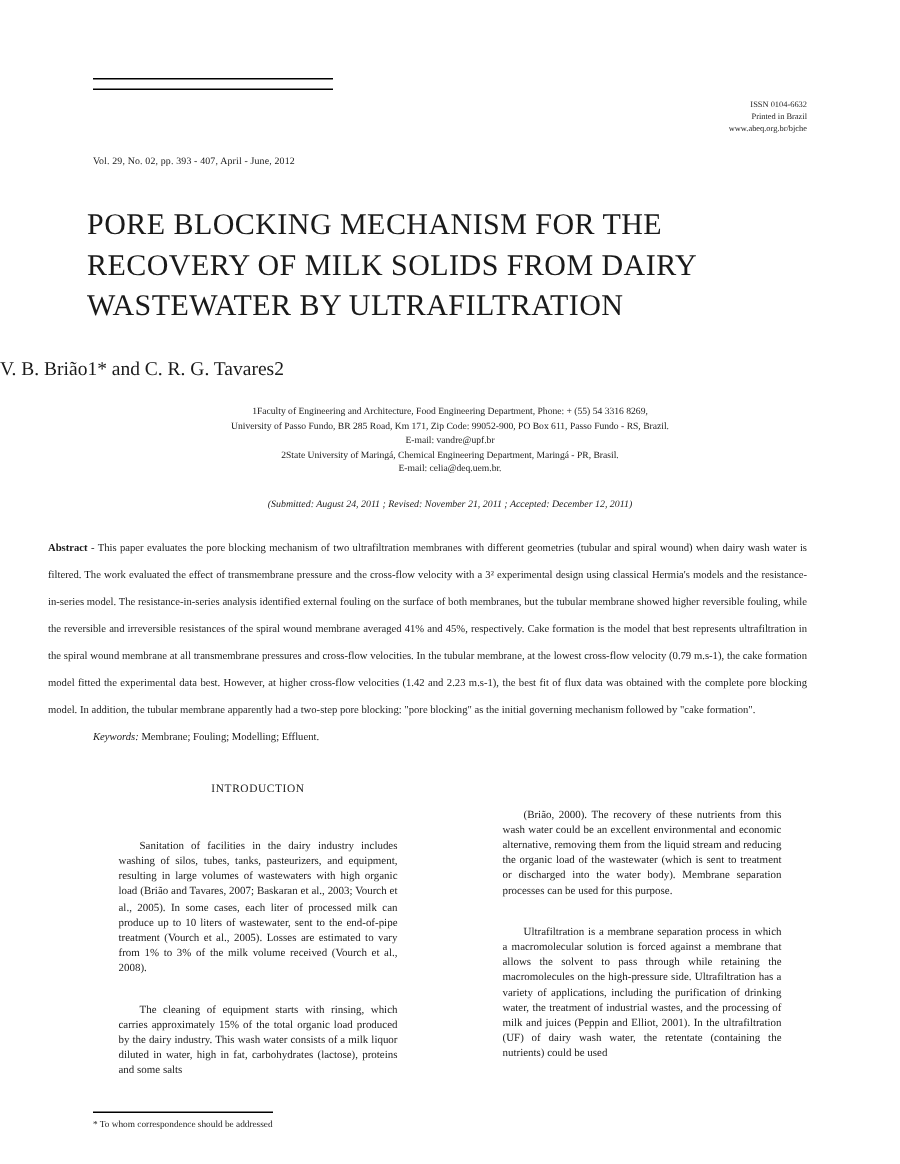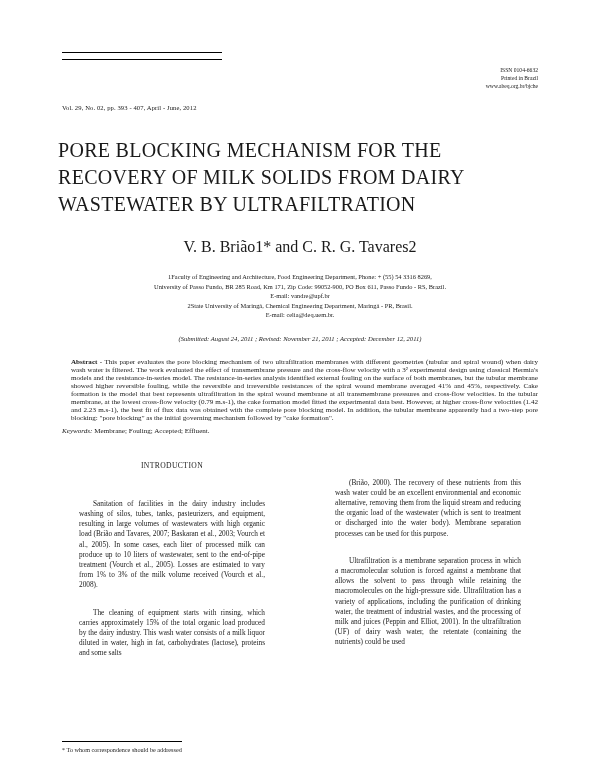--- a/index.html
+++ b/index.html
@@ -65,46 +65,46 @@
   .title {
     font-size: 20px;
     line-height: 27px;
     letter-spacing: 0.3px;
     padding: 26px 58px 0 58px;
     box-sizing: border-box;
   }
 
   
   .authors {
-    text-align: center;
-    font-size: 16px;
+    text-align: left;
+    font-size: 13px;
     padding-top: 20px;
   }
 
   .affiliations {
     text-align: center;
     font-size: 6.4px;
     line-height: 9.6px;
     padding: 16px 70px 0 70px;
     box-sizing: border-box;
   }
 
   .submitted {
     text-align: center;
     font-size: 6.6px;
     font-style: italic;
     padding-top: 15px;
   }
 
   
   .abstract {
-    padding: 16px 62px 0 71px;
+    padding: 16px 62px 0 32px;
     box-sizing: border-box;
     font-size: 7.1px;
-    line-height: 8px;
+    line-height: 18px;
     text-align: justify;
   }
   .abstract .lbl {
     font-weight: bold;
   }
   .keywords {
     padding: 5px 62px 0 62px;
     box-sizing: border-box;
     font-size: 7.1px;
     line-height: 9.6px;
@@ -185,21 +185,21 @@
     <div>2State University of Maringá, Chemical Engineering Department, Maringá - PR, Brasil.</div>
     <div>E-mail: celia@deq.uem.br.</div>
   </div>
 
   <div class="submitted">(Submitted: August 24, 2011 ; Revised: November 21, 2011 ; Accepted: December 12, 2011)</div>
 
   <div class="abstract">
     <span class="lbl">Abstract</span><span> - This paper evaluates the pore blocking mechanism of two ultrafiltration membranes with different geometries (tubular and spiral wound) when dairy wash water is filtered. The work evaluated the effect of transmembrane pressure and the cross-flow velocity with a 3² experimental design using classical Hermia's models and the resistance-in-series model. The resistance-in-series analysis identified external fouling on the surface of both membranes, but the tubular membrane showed higher reversible fouling, while the reversible and irreversible resistances of the spiral wound membrane averaged 41% and 45%, respectively. Cake formation is the model that best represents ultrafiltration in the spiral wound membrane at all transmembrane pressures and cross-flow velocities. In the tubular membrane, at the lowest cross-flow velocity (0.79 m.s-1), the cake formation model fitted the experimental data best. However, at higher cross-flow velocities (1.42 and 2.23 m.s-1), the best fit of flux data was obtained with the complete pore blocking model. In addition, the tubular membrane apparently had a two-step pore blocking: "pore blocking" as the initial governing mechanism followed by "cake formation".</span>
   </div>
   <div class="keywords">
-    <span class="kw-lbl">Keywords:</span><span> Membrane; Fouling; Accepted; Effluent.</span>
+    <span class="kw-lbl">Keywords:</span><span> Membrane; Fouling; Modelling; Effluent.</span>
   </div>
 
   <div class="body-wrap">
     <div class="col">
       <div class="sec-head">INTRODUCTION</div>
       <p>Sanitation of facilities in the dairy industry includes washing of silos, tubes, tanks, pasteurizers, and equipment, resulting in large volumes of wastewaters with high organic load (Brião and Tavares, 2007; Baskaran et al., 2003; Vourch et al., 2005). In some cases, each liter of processed milk can produce up to 10 liters of wastewater, sent to the end-of-pipe treatment (Vourch et al., 2005). Losses are estimated to vary from 1% to 3% of the milk volume received (Vourch et al., 2008).</p>
       <p>The cleaning of equipment starts with rinsing, which carries approximately 15% of the total organic load produced by the dairy industry. This wash water consists of a milk liquor diluted in water, high in fat, carbohydrates (lactose), proteins and some salts</p>
     </div>
     <div class="col">
       <p>(Brião, 2000). The recovery of these nutrients from this wash water could be an excellent environmental and economic alternative, removing them from the liquid stream and reducing the organic load of the wastewater (which is sent to treatment or discharged into the water body). Membrane separation processes can be used for this purpose.</p>

